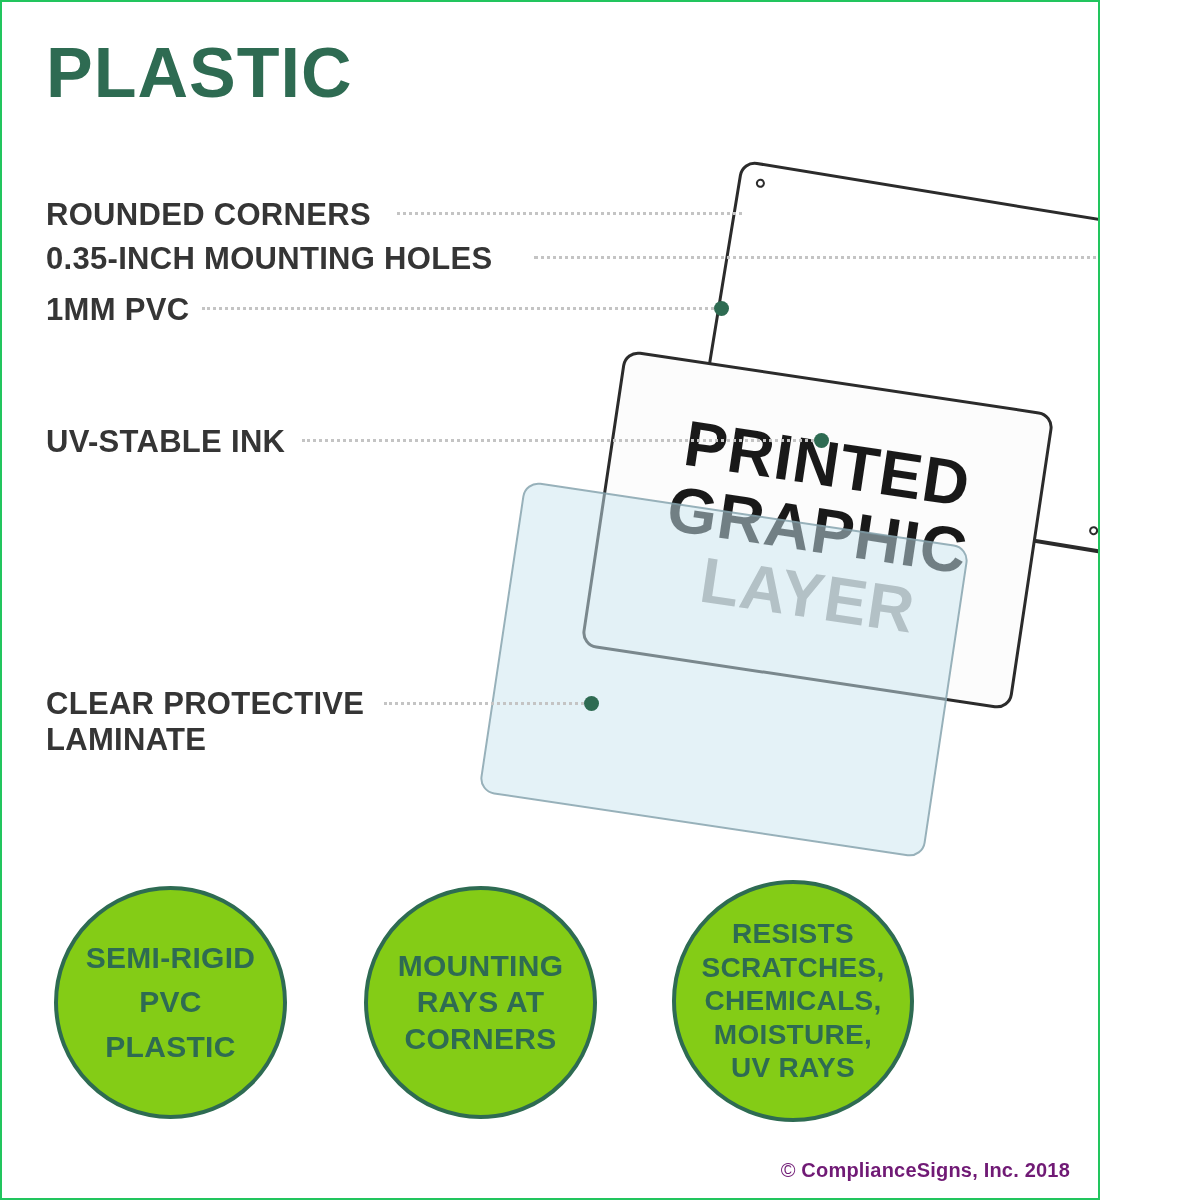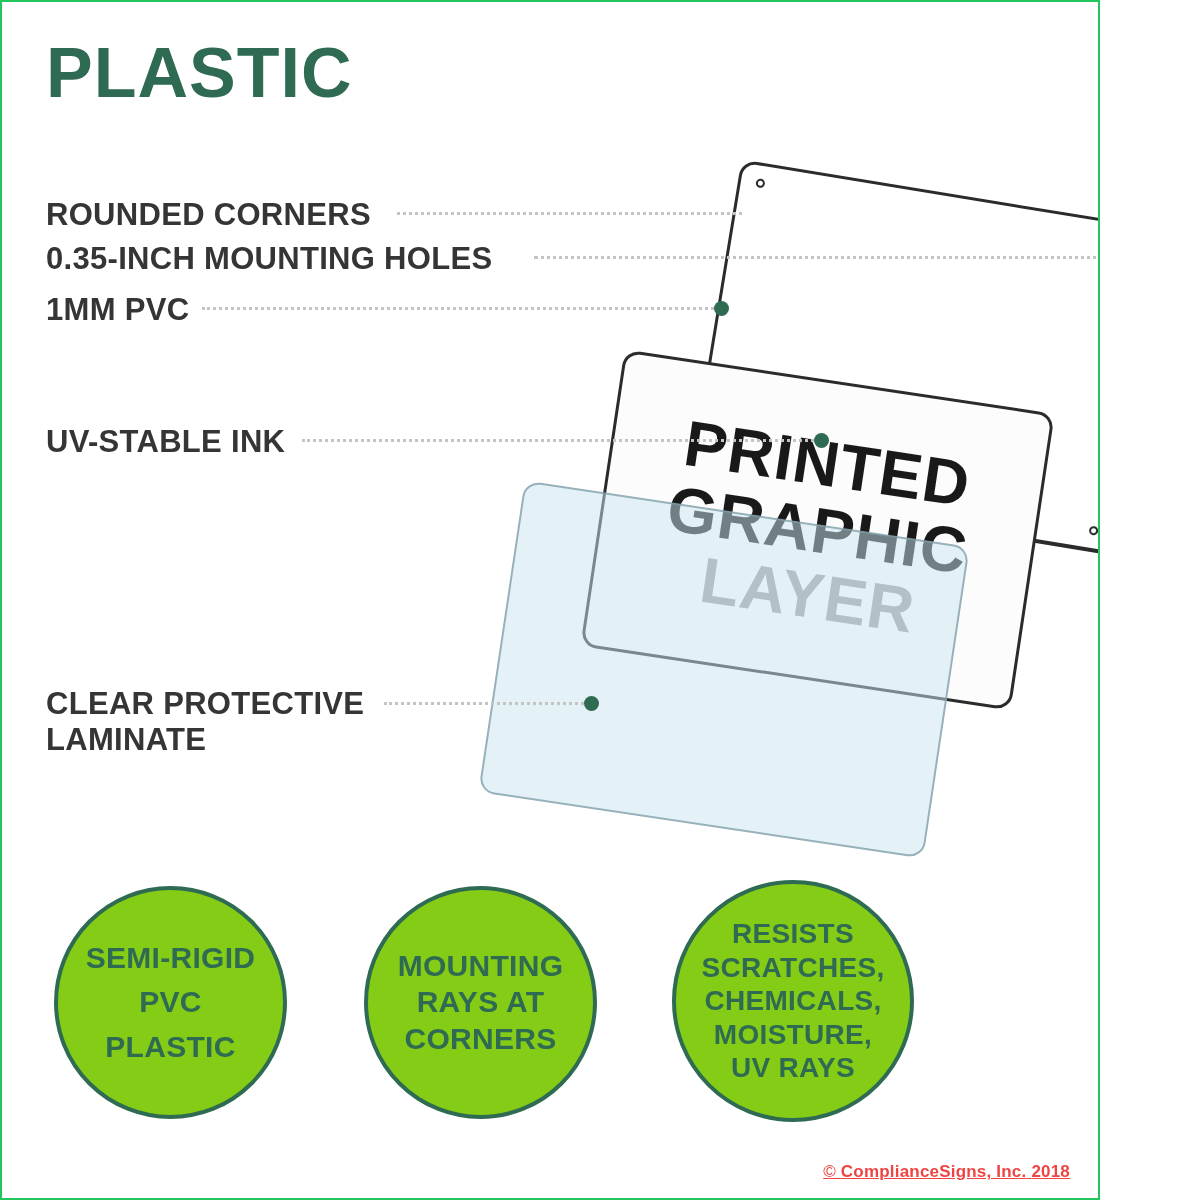--- a/index.html
+++ b/index.html
@@ -71,21 +71,21 @@
     display:flex; flex-direction:column; justify-content:center; align-items:center;
     text-align:center;
   }
   .fc-1 { left:52px;  top:884px; width:233px; height:233px;gap:8px; }
   .fc-2 { left:362px; top:884px; width:233px; height:233px; }
   .fc-3 { left:670px; top:878px; width:242px; height:242px; }
   .feature-line { color:#2e6b52; font-weight:700; font-size:30px; line-height:1.22; letter-spacing:0.3px; white-space:nowrap; }
   .fc-3 .feature-line { font-size:28px; line-height:1.2; }
 
   
-  .copyright { position:absolute; right:28px; bottom:16px; font-size:17px; color:#ef4444; z-index:7; letter-spacing:0.2px;text-decoration:underline; }
+  .copyright { position:absolute; right:28px; bottom:16px; font-size:20px; color:#701a75; z-index:7; letter-spacing:0.2px; }
   .copyright .bold { font-weight:700; }
 </style>
 </head>
 <body>
 
 <div class="page">
 
   <div class="title-block">
     <div class="title-green">PLASTIC</div>
   </div>

